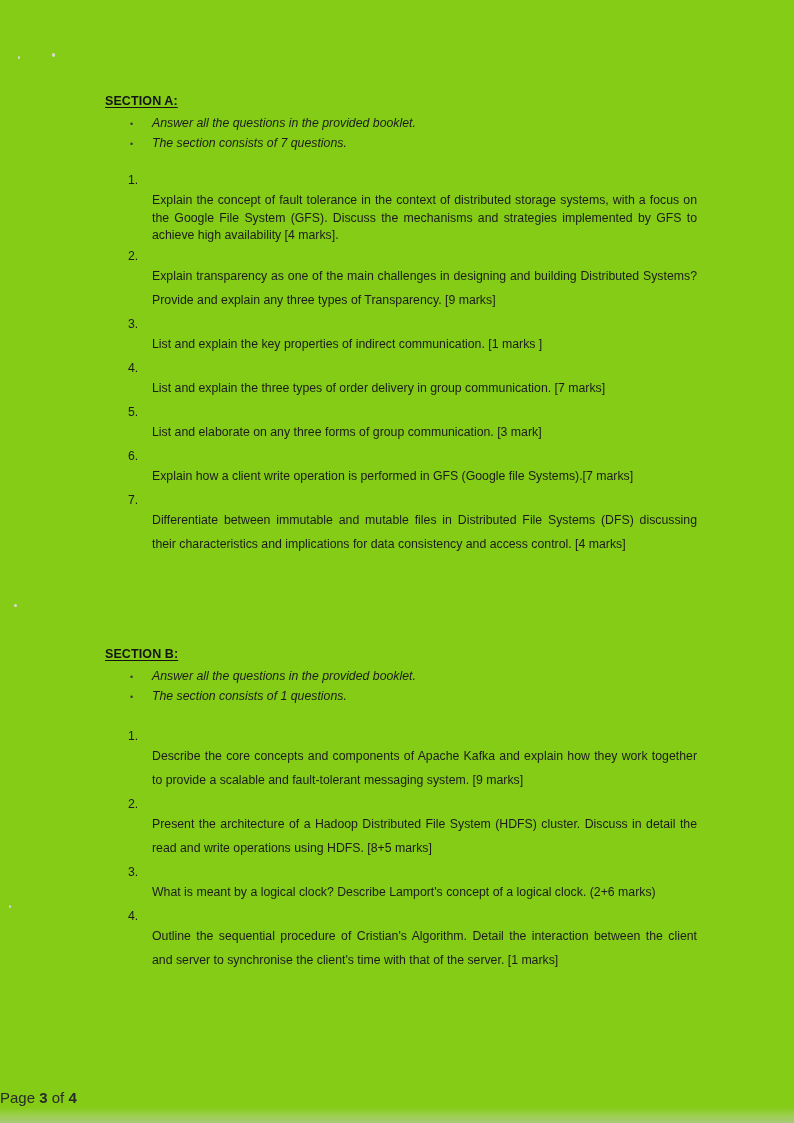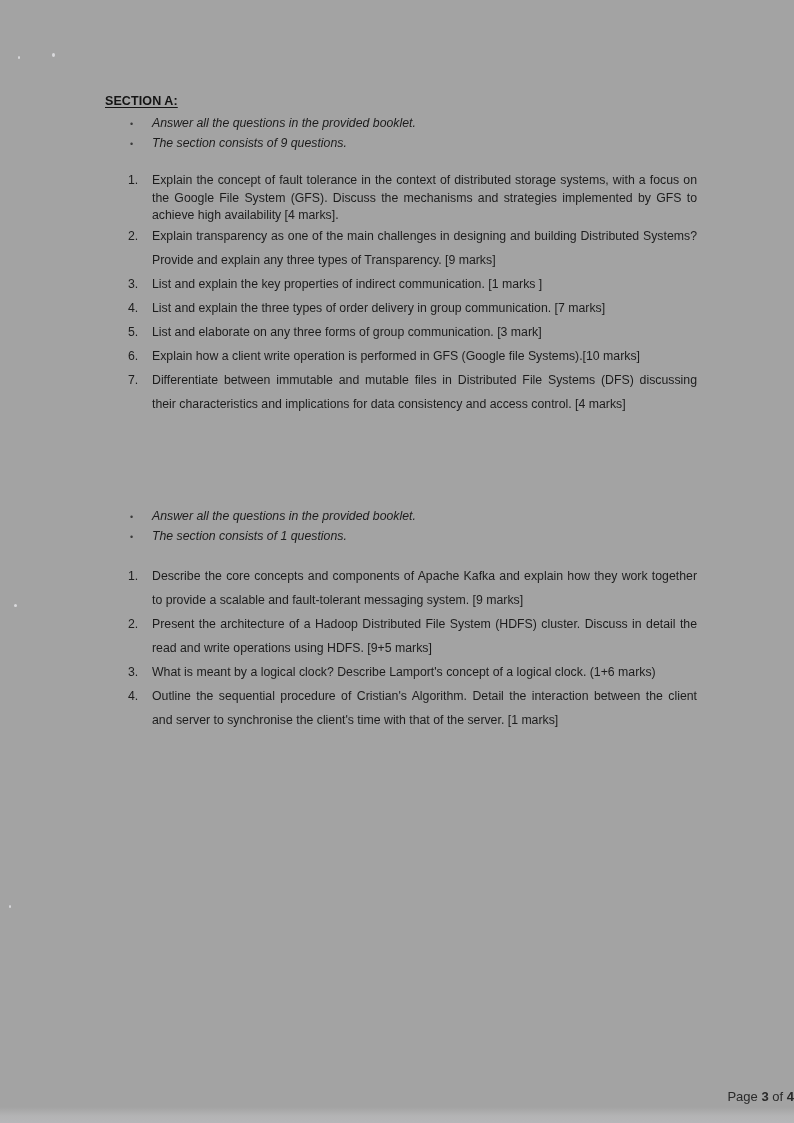--- a/index.html
+++ b/index.html
@@ -14,21 +14,21 @@
     position: relative;
     overflow: hidden;
     font-family: "Liberation Sans", sans-serif;
     color: #1c1c1c;
   }
 
   
   .page {
     position: absolute;
     inset: 0;
-    background: #a3a3a3;
+    background: #84cc16;
     text-decoration: underline;
   }
   
   .scan-bottom-band {
     position: absolute;
     left: 0;
     right: 0;
     bottom: 0;
     height: 16px;
     background: linear-gradient(to bottom, rgba(220,220,222,0) 0%, rgba(216,216,219,0.30) 55%, rgba(198,198,203,0.55) 100%);
@@ -111,20 +111,21 @@
     flex: 0 0 47px;
     box-sizing: border-box;
     padding-left: 23px;
     text-align: left;
   }
   .q-text {
     flex: 1 1 auto;
     text-align: justify;
     text-justify: inter-word;
     hyphens: none;
+    margin-top: 20px;
   }
   
   .lead-tight .q-row, .q-row.lead-tight {
     line-height: 1.45;
   }
   .lead-tight .q-num { line-height: 1.45; }
   
   .lead-wide .q-row, .q-row.lead-wide {
     line-height: 1.95;
   }
@@ -133,22 +134,22 @@
   .q-row + .q-row { margin-top: 0px; }
 
   .first-block { margin-top: 18px; }
 
   
   .footer {
     position: absolute;
     left: 0;
     right: 0;
     top: 1089px;
-    text-align: right;
-    font-size: 13px;
+    text-align: left;
+    font-size: 15px;
     color: #2a2a2a;
   }
   .footer b { font-weight: bold; }
 </style>
 </head>
 <body>
 
 <div class="page">
 
   <div class="scan-speck" style="left:52px;  top:53px;  width:3px; height:4px;"></div>
@@ -159,21 +160,21 @@
   <div class="content" id="content">
       <div class="section">
         <div class="section-title">SECTION A:</div>
         <div class="bullets">
           <div class="bullet-row">
             <span class="bullet-mark">•</span>
             <span class="bullet-text">Answer all the questions in the provided booklet.</span>
           </div>
           <div class="bullet-row">
             <span class="bullet-mark">•</span>
-            <span class="bullet-text">The section consists of 9 questions.</span>
+            <span class="bullet-text">The section consists of 7 questions.</span>
           </div>
         </div>
         <div class="questions first-block">
           <div class="q-row lead-tight">
             <span class="q-num">1.</span>
             <span class="q-text">Explain the concept of fault tolerance in the context of distributed storage systems, with a focus on the Google File System (GFS). Discuss the mechanisms and strategies implemented by GFS to achieve high availability [4 marks].</span>
           </div>
           <div class="q-row lead-wide">
             <span class="q-num">2.</span>
             <span class="q-text">Explain transparency as one of the main challenges in designing and building Distributed Systems? Provide and explain any three types of Transparency. [9 marks]</span>
@@ -185,52 +186,53 @@
           <div class="q-row lead-wide">
             <span class="q-num">4.</span>
             <span class="q-text">List and explain the three types of order delivery in group communication. [7 marks]</span>
           </div>
           <div class="q-row lead-wide">
             <span class="q-num">5.</span>
             <span class="q-text">List and elaborate on any three forms of group communication. [3 mark]</span>
           </div>
           <div class="q-row lead-wide">
             <span class="q-num">6.</span>
-            <span class="q-text">Explain how a client write operation is performed in GFS (Google file Systems).[10 marks]</span>
+            <span class="q-text">Explain how a client write operation is performed in GFS (Google file Systems).[7 marks]</span>
           </div>
           <div class="q-row lead-wide">
             <span class="q-num">7.</span>
             <span class="q-text">Differentiate between immutable and mutable files in Distributed File Systems (DFS) discussing their characteristics and implications for data consistency and access control. [4 marks]</span>
           </div>
         </div>
       </div>
       <div class="section-gap"></div>
       <div class="section">
+        <div class="section-title">SECTION B:</div>
         <div class="bullets">
           <div class="bullet-row">
             <span class="bullet-mark">•</span>
             <span class="bullet-text">Answer all the questions in the provided booklet.</span>
           </div>
           <div class="bullet-row">
             <span class="bullet-mark">•</span>
             <span class="bullet-text">The section consists of 1 questions.</span>
           </div>
         </div>
         <div class="questions first-block">
           <div class="q-row lead-wide">
             <span class="q-num">1.</span>
             <span class="q-text">Describe the core concepts and components of Apache Kafka and explain how they work together to provide a scalable and fault-tolerant messaging system. [9 marks]</span>
           </div>
           <div class="q-row lead-wide">
             <span class="q-num">2.</span>
-            <span class="q-text">Present the architecture of a Hadoop Distributed File System (HDFS) cluster. Discuss in detail the read and write operations using HDFS. [9+5 marks]</span>
+            <span class="q-text">Present the architecture of a Hadoop Distributed File System (HDFS) cluster. Discuss in detail the read and write operations using HDFS. [8+5 marks]</span>
           </div>
           <div class="q-row lead-wide">
             <span class="q-num">3.</span>
-            <span class="q-text">What is meant by a logical clock? Describe Lamport's concept of a logical clock. (1+6 marks)</span>
+            <span class="q-text">What is meant by a logical clock? Describe Lamport's concept of a logical clock. (2+6 marks)</span>
           </div>
           <div class="q-row lead-wide">
             <span class="q-num">4.</span>
             <span class="q-text">Outline the sequential procedure of Cristian's Algorithm. Detail the interaction between the client and server to synchronise the client's time with that of the server. [1  marks]</span>
           </div>
         </div>
       </div>
     </div>
 
   <div class="footer">

